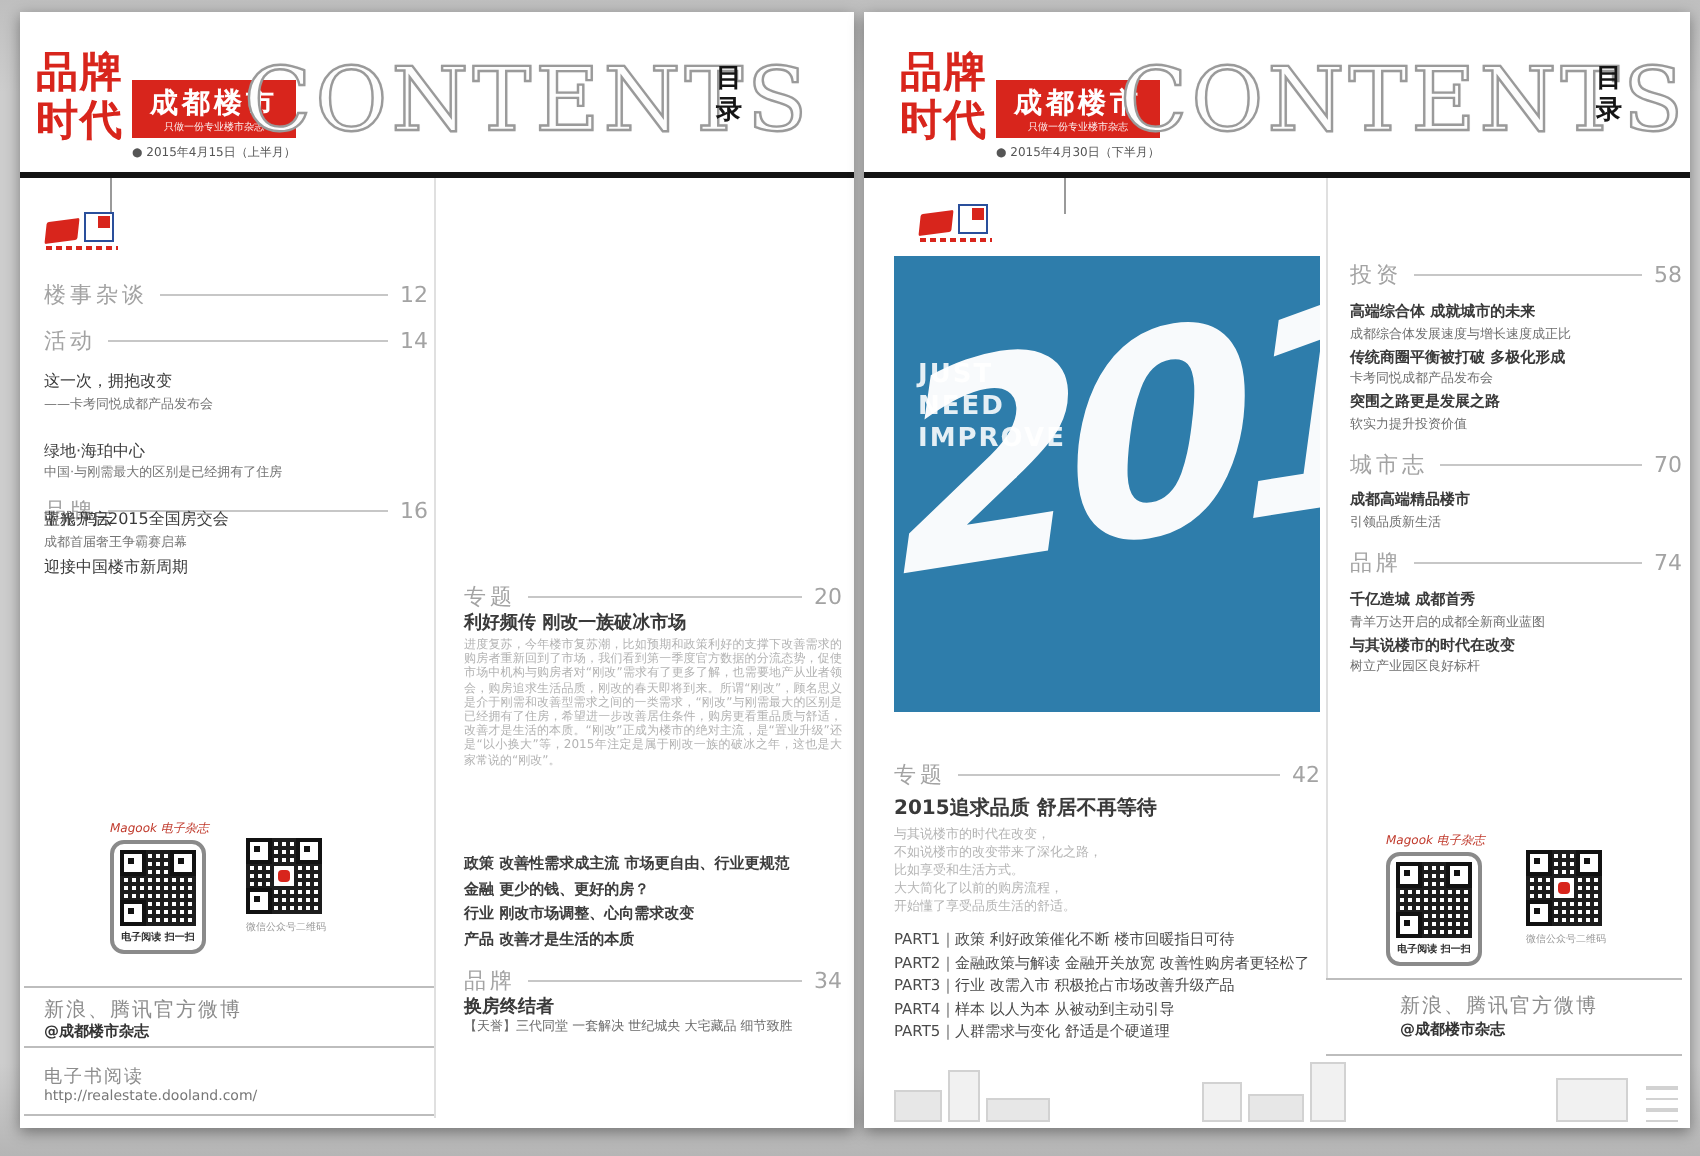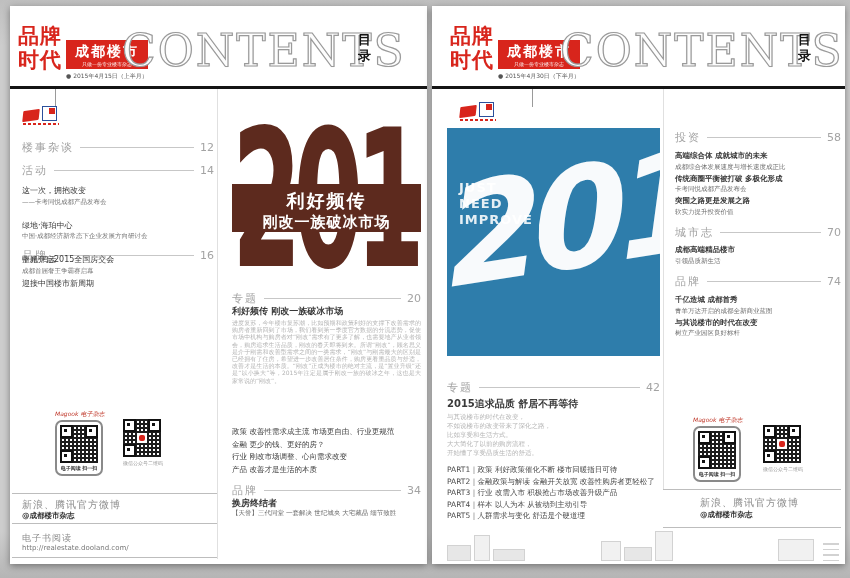--- a/index.html
+++ b/index.html
@@ -51,21 +51,21 @@
   .visualL{overflow:hidden;background:#fff}
   .vl-num{position:absolute;left:0;top:10px;width:100%;text-align:center;font-weight:bold;
     font-size:100px;line-height:100px;letter-spacing:-8px;color:#5d2a1e;
     transform:scaleY(1.9);transform-origin:top}
   .vl-band{position:absolute;left:0;right:0;top:88px;height:48px;background:#5d2a1e;color:#fff;text-align:center}
   .vl-band .l1{font-size:18px;font-weight:bold;margin-top:5px;letter-spacing:2px}
   .vl-band .l2{font-size:15px;font-weight:bold;letter-spacing:1px}
 
   .feature-title{font-size:9px;font-weight:bold;color:#3a3a3a;white-space:nowrap}
   .feature-par{font-size:6px;line-height:7.2px;color:#b3b3b3;text-align:justify}
-  .bullets>div{font-size:7.5px;line-height:9px;font-weight:normal;color:#3d3d3d;margin-bottom:3.5px;white-space:nowrap}
+  .bullets>div{font-size:7.5px;line-height:9px;font-weight:bold;color:#3d3d3d;margin-bottom:3.5px;white-space:nowrap}
   .subline{font-size:6.5px;color:#6a6a6a;white-space:nowrap}
 
   
   .visualR{background:#2e7dab;overflow:hidden}
   .vr-num{position:absolute;left:0;top:26px;width:100%;text-align:center;color:#fff;
     font-size:138px;line-height:138px;font-weight:bold;font-style:italic;letter-spacing:-10px;
     transform:rotate(-9deg) skewX(-6deg);opacity:.97}
   .vr-slogan{position:absolute;left:12px;top:52px;color:rgba(255,255,255,.88);font-weight:bold;
     font-size:13px;line-height:16px;letter-spacing:1px}
   .vr-band{position:absolute;left:0;right:0;bottom:0;height:78px;background:#2170a2;
@@ -146,21 +146,21 @@
   <div class="sec-head abs" style="left:12px;top:157px;width:192px">
     <span class="sec-label">活动</span>
     <div class="sec-rule"></div>
     <span class="sec-num">14</span>
   </div>
   <div class="toc-items abs" style="left:12px;top:165px;width:192px">
 
   <div class="toc-item b">这一次，拥抱改变</div>
       <div class="toc-item">——卡考同悦成都产品发布会</div>
       <div class="toc-item b">绿地·海珀中心</div>
-      <div class="toc-item">中国·成都经济新常态下企业发展方向研讨会</div>
+      <div class="toc-item">中国·与刚需最大的区别是已经拥有了住房</div>
       <div class="toc-item b">中粮·鸿云</div>
       <div class="toc-item">成都首届奢王争霸赛启幕</div>
     </div>
 
   <div class="sec-head abs" style="left:12px;top:242px;width:192px">
     <span class="sec-label">品牌</span>
     <div class="sec-rule"></div>
     <span class="sec-num">16</span>
   </div>
   <div class="toc-items abs" style="left:12px;top:234px;width:192px">
@@ -195,27 +195,20 @@
   </div>
 
   <div class="hrule" style="left:2px;top:487px;width:205px"></div>
   <div class="weibo-title abs" style="left:12px;top:492px">新浪、腾讯官方微博</div>
   <div class="weibo-acc abs" style="left:12px;top:505px">@成都楼市杂志</div>
   <div class="hrule" style="left:2px;top:517px;width:205px"></div>
   <div class="ebook-title abs" style="left:12px;top:526px">电子书阅读</div>
   <div class="ebook-url abs" style="left:12px;top:538px">http://realestate.dooland.com/</div>
   <div class="hrule" style="left:2px;top:551px;width:205px"></div>
 
-  <div class="visualL abs" style="left:222px;top:90px;width:189px;height:198px">
-    <div class="vl-num">2015</div>
-    <div class="vl-band">
-      <div class="l1">利好频传</div>
-      <div class="l2">刚改一族破冰市场</div>
-    </div>
-  </div>
 
   <div class="sec-head abs" style="left:222px;top:285px;width:189px">
     <span class="sec-label">专题</span>
     <div class="sec-rule"></div>
     <span class="sec-num">20</span>
   </div>
   <div class="feature-title abs" style="left:222px;top:299px">利好频传 刚改一族破冰市场</div>
   <div class="feature-par abs" style="left:222px;top:313px;width:189px;height:86px;overflow:hidden">进度复苏，今年楼市复苏潮，比如预期和政策利好的支撑下改善需求的购房者重新回到了市场，我们看到第一季度官方数据的分流态势，促使市场中机构与购房者对“刚改”需求有了更多了解，也需要地产从业者领会，购房追求生活品质，刚改的春天即将到来。所谓“刚改”，顾名思义是介于刚需和改善型需求之间的一类需求，“刚改”与刚需最大的区别是已经拥有了住房，希望进一步改善居住条件，购房更看重品质与舒适，改善才是生活的本质。“刚改”正成为楼市的绝对主流，是“置业升级”还是“以小换大”等，2015年注定是属于刚改一族的破冰之年，这也是大家常说的“刚改”。</div>
   <div class="bullets abs" style="left:222px;top:421px">
 

